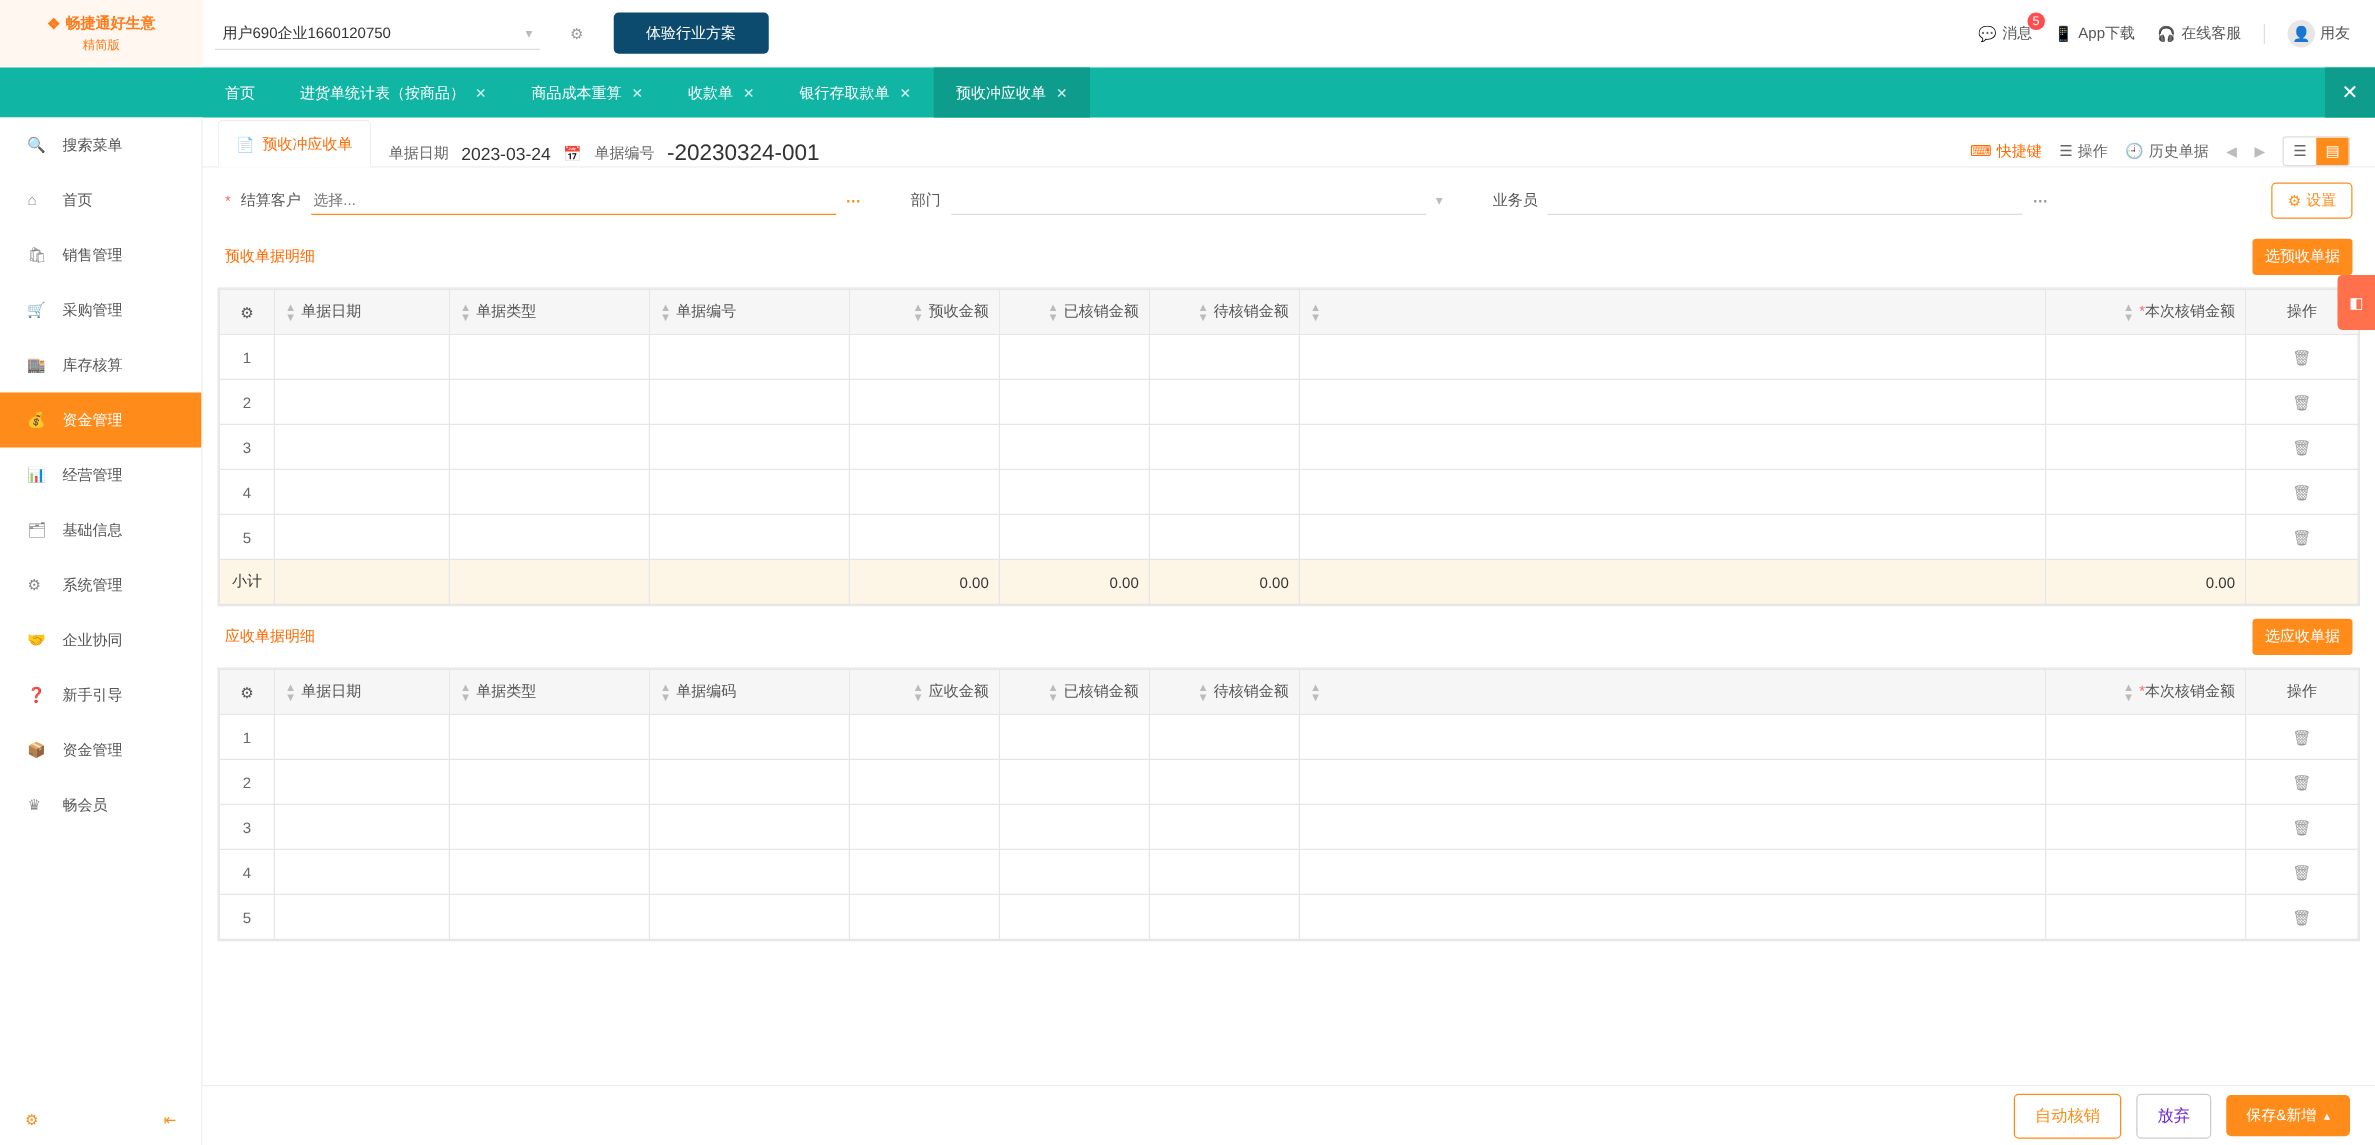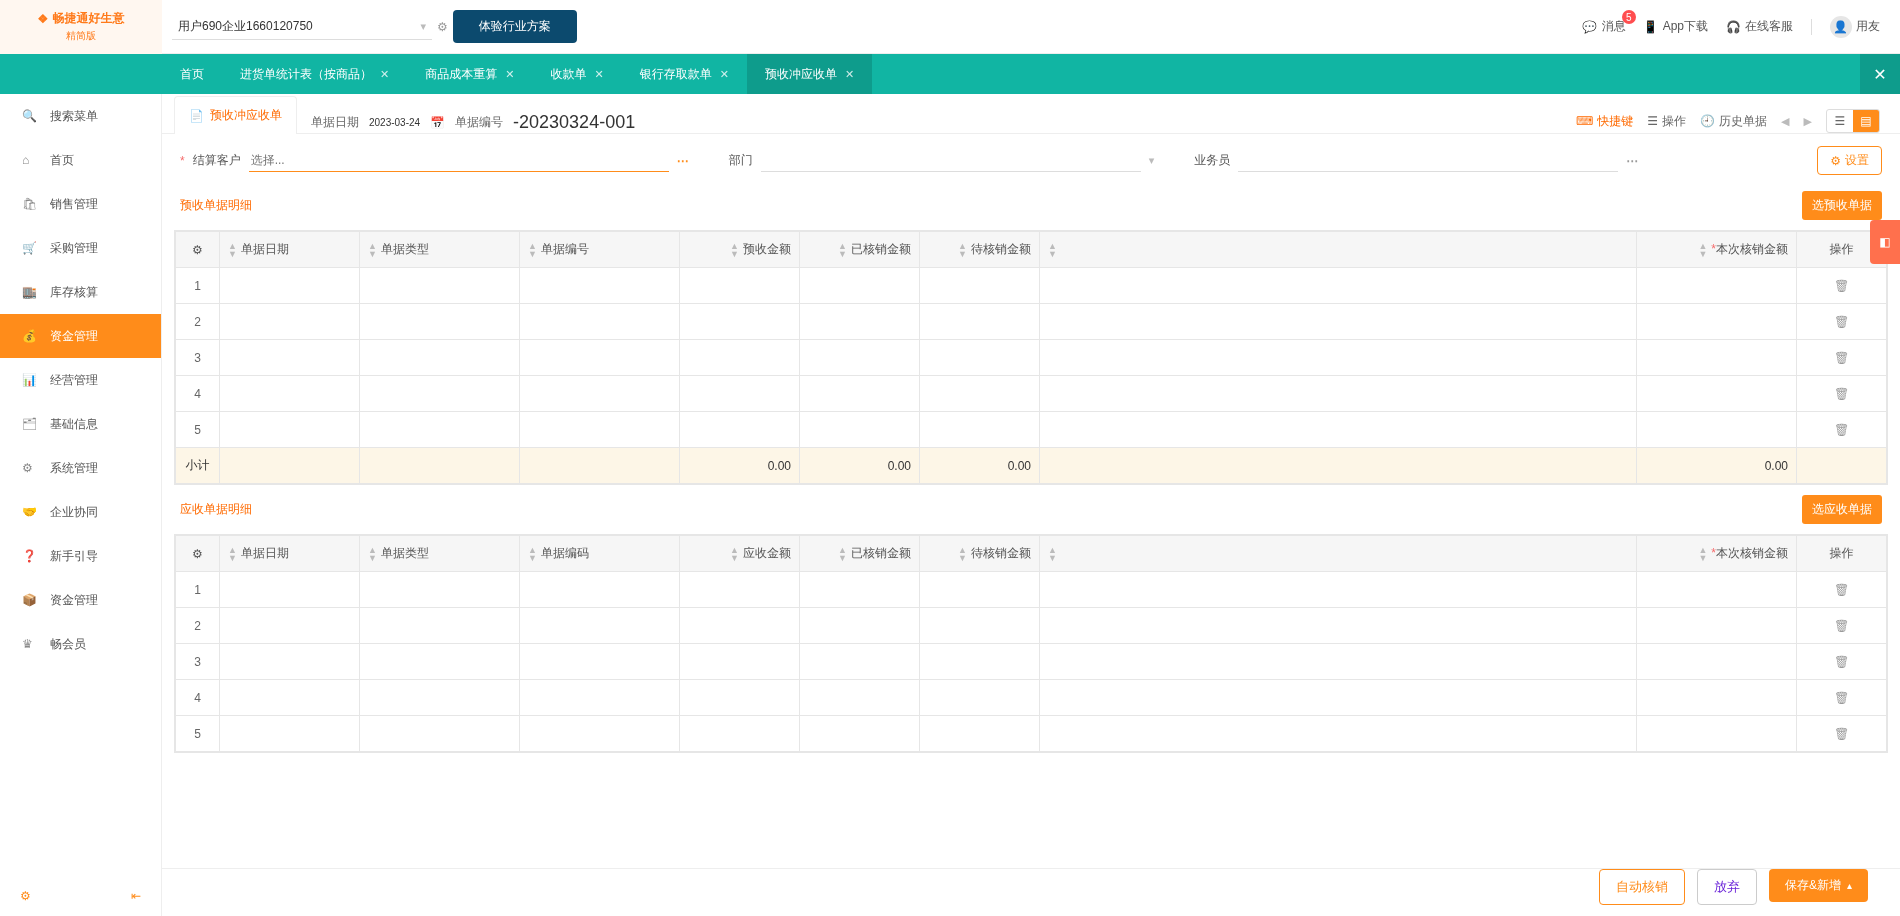--- a/index.html
+++ b/index.html
@@ -1,21 +1,21 @@
 <!DOCTYPE html>
 <html><head>
 <meta charset="utf-8">
 <style>
 *{box-sizing:border-box;margin:0;padding:0;font-family:"Microsoft YaHei",Arial,sans-serif;font-size:12px}
 body{width:1900px;height:916px;overflow:hidden;background:#f5f5f5;color:#333}
 .top-bar{height:54px;background:#fff;display:flex;align-items:center;border-bottom:1px solid #eee}
 .logo-area{width:162px;display:flex;flex-direction:column;align-items:center;justify-content:center;background:#fff7f0;height:54px}
 .logo-main{color:#ff7a1a;font-size:14px;font-weight:bold;display:flex;align-items:center;gap:4px}
 .logo-sub{color:#ff7a1a;font-size:10px;margin-top:2px}
-.top-middle{flex:1;display:flex;align-items:center;padding-left:10px;gap:5px}
+.top-middle{flex:1;display:flex;align-items:center;padding-left:10px;gap:24px}
 .user-sel{display:flex;align-items:center;gap:6px;border-bottom:1px solid #ddd;padding:4px 6px;width:260px;justify-content:space-between;color:#333}
 .gear{color:#999;cursor:pointer}
 .orange-btn{background:#0c4a6e;color:#fff;padding:8px 26px;border-radius:4px;border:none;cursor:pointer}
 .top-right{display:flex;align-items:center;gap:18px;padding-right:20px;color:#555}
 .top-right .item{display:flex;align-items:center;gap:4px;cursor:pointer;position:relative}
 .badge{position:absolute;top:-8px;right:-10px;background:#ff4d4f;color:#fff;border-radius:8px;min-width:14px;height:14px;font-size:10px;display:flex;align-items:center;justify-content:center;padding:0 3px}
 .avatar{width:22px;height:22px;border-radius:50%;background:#e6e6e6;display:flex;align-items:center;justify-content:center;color:#aaa}
 .tab-strip{height:40px;background:#11b5a3;display:flex;align-items:center;padding-left:162px;position:relative}
 .tab{padding:0 18px;height:40px;display:flex;align-items:center;gap:8px;color:#fff;cursor:pointer;font-size:13px}
 .tab.active{background:#0e9c8c}
@@ -55,21 +55,21 @@
 .grid th{background:#f6f6f6;color:#555;font-weight:normal;position:relative}
 .grid th.right,.grid td.right{text-align:right}
 .grid th.left{text-align:left}
 .grid td.center{text-align:center}
 .rownum{width:44px;text-align:center;background:#fff;color:#666}
 .sort-ic{color:#bbb;margin-right:4px;font-size:9px;display:inline-block;line-height:8px;vertical-align:middle}
 .gear-th{width:44px}
 .op-col{width:90px}
 .subtotal td{background:#fdf6e7}
 .del-ic{color:#999;cursor:pointer}
-.action-bar{height:48px;border-top:1px solid #eee;display:flex;align-items:flex-start;justify-content:flex-end;gap:12px;padding-right:32px;background:#fff;position:absolute;bottom:0;left:162px;right:0}
+.action-bar{height:48px;border-top:1px solid #eee;display:flex;align-items:center;justify-content:flex-end;gap:12px;padding-right:20px;background:#fff;position:absolute;bottom:0;left:162px;right:0}
 .btn{padding:8px 16px;border-radius:4px;cursor:pointer;font-size:13px}
 .btn.ghost-orange{border:1px solid #ff8c1a;color:#ff8c1a;background:#fff}
 .btn.ghost{border:1px solid #ccc;color:#6d28d9;background:#fff}
 .btn.primary{border:none;background:#ff8c1a;color:#fff;display:flex;align-items:center;gap:6px}
 .caret-down{font-size:10px}
 .right-rail{position:absolute;right:0;top:220px;width:30px;height:44px;background:#ff704d;border-radius:4px 0 0 4px;display:flex;align-items:center;justify-content:center;color:#fff}
 .scroll-area{flex:1;overflow:auto;position:relative;padding-bottom:56px}
 .chev{color:#bbb;font-size:11px}
 .divider-v{width:1px;height:16px;background:#ddd}
 </style>
@@ -202,21 +202,21 @@
   </div>
 
   <div class="main">
     <div class="page-tabs">
       <div class="page-tab">
         <span class="orange-text">📄</span>
         <span>预收冲应收单</span>
       </div>
       <div class="page-meta">
         <span>单据日期</span>
-        <span style="color:#333;font-size:10px">2023-03-24</span>
+        <span style="color:#333;font-size:14px">2023-03-24</span>
         <span class="orange-text">📅</span>
         <span>单据编号</span>
         <span style="color:#333;font-size:18px">-20230324-001</span>
       </div>
       <div class="page-head-right">
         <span class="lk orange-text">
             <span>⌨</span>
             <span>快捷键</span>
           </span>
         <span class="lk">

